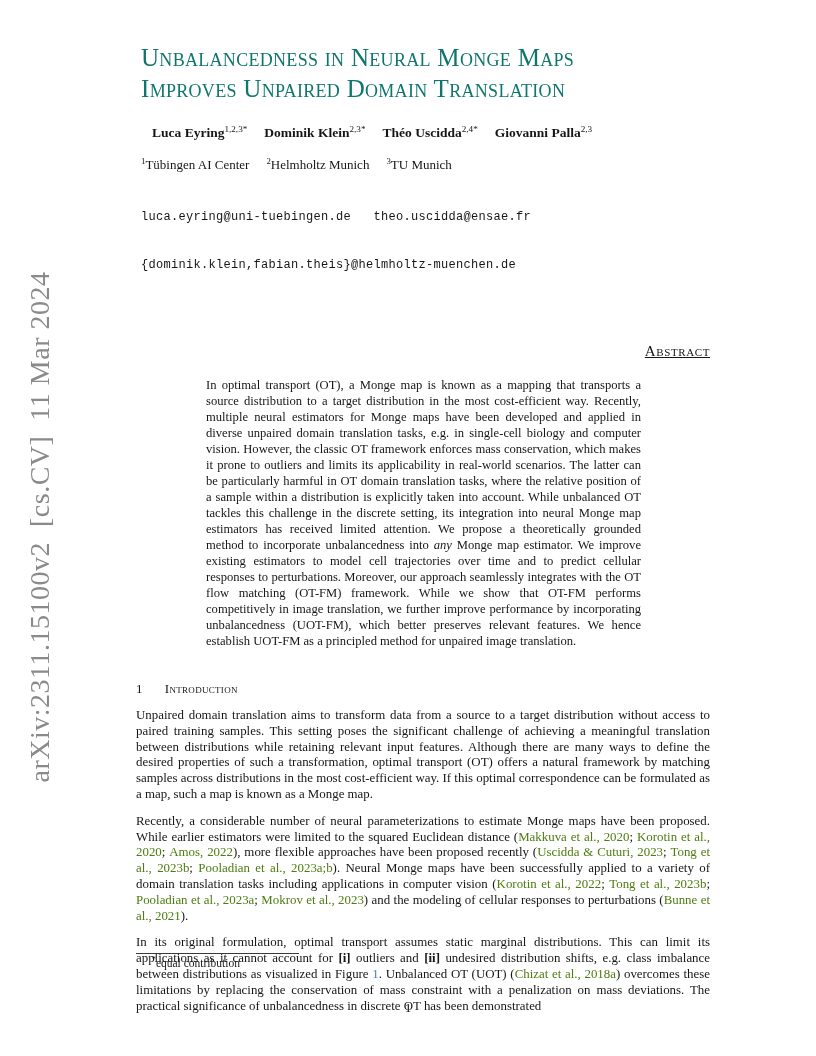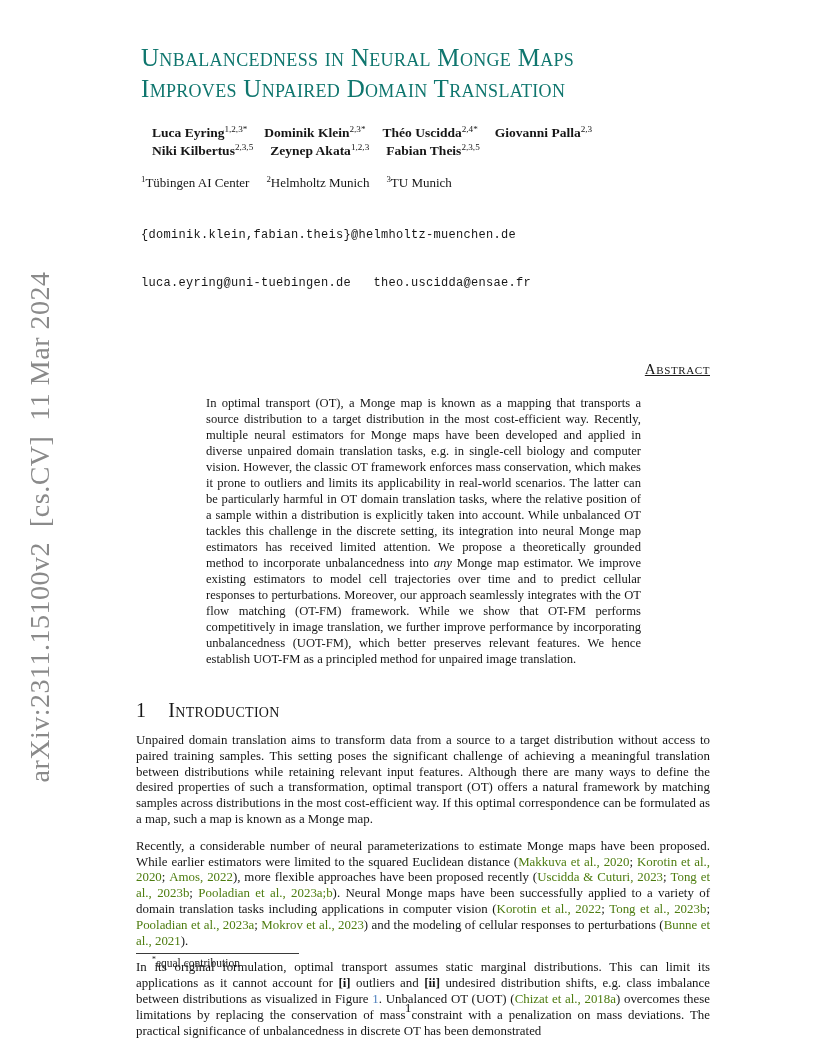--- a/index.html
+++ b/index.html
@@ -36,21 +36,21 @@
   .abstract-heading{
     margin-top:38px;text-align:right;font-variant:small-caps;
     font-size:15px;letter-spacing:0.6px;text-decoration:underline;
   }
   .abstract-body{
     margin:17px 0 0 70px;width:435px;text-align:justify;
     font-size:12.6px;line-height:16px;
   }
   .section-heading{
     margin:32px 0 0 0;font-weight:normal;font-variant:small-caps;
-    font-size:20px;letter-spacing:0.3px;
+    font-size:13px;letter-spacing:0.3px;
   }
   .sec-num{margin-right:22px;}
   .body-par{
     margin:11px 0 0 0;text-align:justify;
     font-size:12.9px;line-height:15.8px;
   }
   p{margin-bottom:0;}
   sup{font-size:68%;line-height:0;}
   .seg-bold{font-weight:bold;}
   .seg-italic{font-style:italic;}
@@ -72,30 +72,29 @@
   <div class="content">
 
 
     <h1 class="title">
       <span class="title-line">Unbalancedness in Neural Monge Maps</span>
       <span class="title-line">Improves Unpaired Domain Translation</span>
     </h1>
 
     <div class="authors">
       <div class="author-line"><span class="seg-bold">Luca Eyring</span><sup class="seg-sup">1,2,3*</sup><span class="seg-gap"></span><span class="seg-bold">Dominik Klein</span><sup class="seg-sup">2,3*</sup><span class="seg-gap"></span><span class="seg-bold">Théo Uscidda</span><sup class="seg-sup">2,4*</sup><span class="seg-gap"></span><span class="seg-bold">Giovanni Palla</span><sup class="seg-sup">2,3</sup></div>
-      <div class="author-line"><span class="seg-bold">Niki Kilbertus</span><sup class="seg-sup">2,3,5</sup><span class="seg-gap"></span><span class="seg-bold">Zeynep Akata</span><sup class="seg-sup">1,2,3</sup><span class="seg-gap"></span><span class="seg-bold">Fabian Theis</span><sup class="seg-sup">2,3,5</sup></div>
     </div>
 
     <div class="affiliations">
       <div><sup class="seg-sup">1</sup><span class="seg-plain">Tübingen AI Center</span><span class="seg-gap"></span><sup class="seg-sup">2</sup><span class="seg-plain">Helmholtz Munich</span><span class="seg-gap"></span><sup class="seg-sup">3</sup><span class="seg-plain">TU Munich</span></div>
     </div>
 
     <div class="emails">
+      <div class="email-line">luca.eyring@uni-tuebingen.de   theo.uscidda@ensae.fr</div>
       <div class="email-line">{dominik.klein,fabian.theis}@helmholtz-muenchen.de</div>
-      <div class="email-line">luca.eyring@uni-tuebingen.de   theo.uscidda@ensae.fr</div>
     </div>
 
     <div class="abstract">
       <div class="abstract-heading">Abstract</div>
       <p class="abstract-body"><span class="seg-plain">In optimal transport (OT), a Monge map is known as a mapping that transports a source distribution to a target distribution in the most cost-efficient way. Recently, multiple neural estimators for Monge maps have been developed and applied in diverse unpaired domain translation tasks, e.g. in single-cell biology and computer vision. However, the classic OT framework enforces mass conservation, which makes it prone to outliers and limits its applicability in real-world scenarios. The latter can be particularly harmful in OT domain translation tasks, where the relative position of a sample within a distribution is explicitly taken into account. While unbalanced OT tackles this challenge in the discrete setting, its integration into neural Monge map estimators has received limited attention. We propose a theoretically grounded method to incorporate unbalancedness into </span><span class="seg-italic">any</span><span class="seg-plain"> Monge map estimator. We improve existing estimators to model cell trajectories over time and to predict cellular responses to perturbations. Moreover, our approach seamlessly integrates with the OT flow matching (OT-FM) framework. While we show that OT-FM performs competitively in image translation, we further improve performance by incorporating unbalancedness (UOT-FM), which better preserves relevant features. We hence establish UOT-FM as a principled method for unpaired image translation.</span></p>
     </div>
 
     <h2 class="section-heading">
       <span class="sec-num">1</span><span class="sec-title">Introduction</span>
     </h2>

